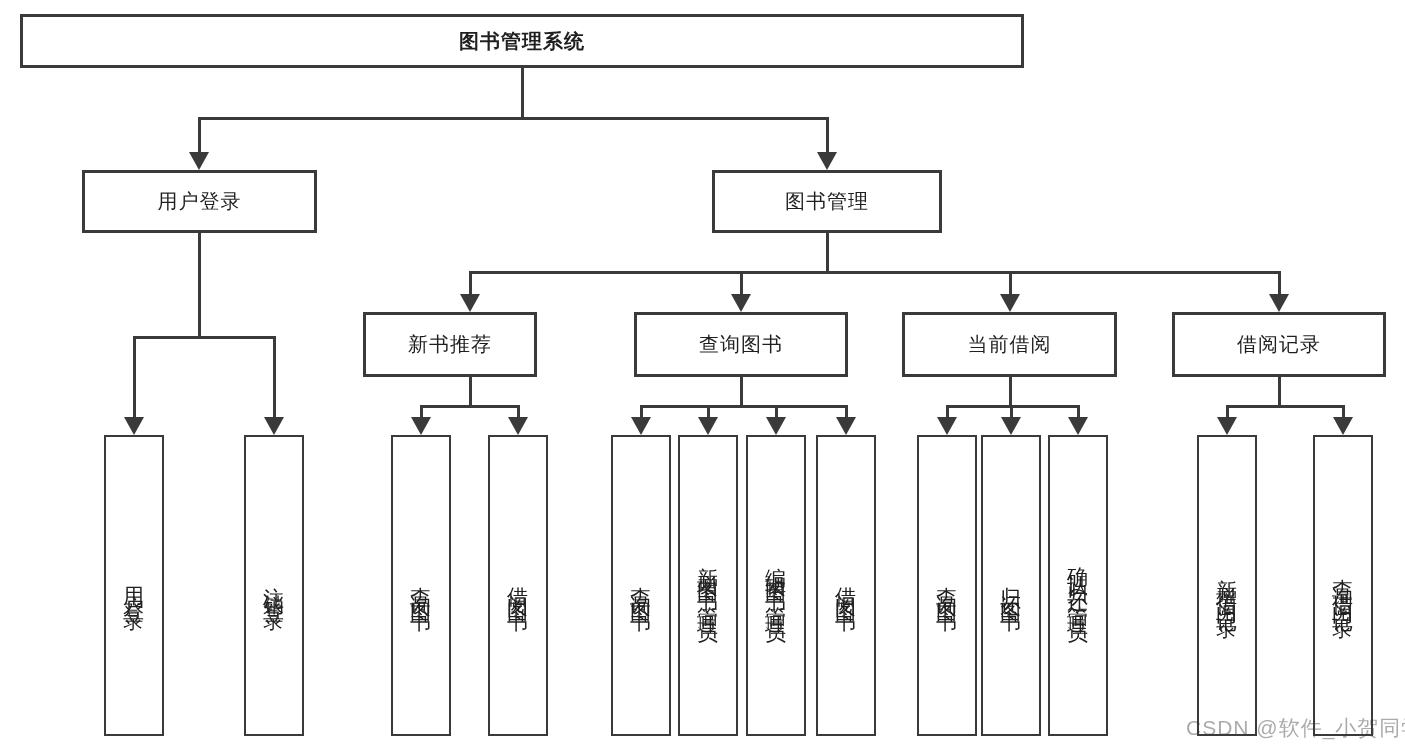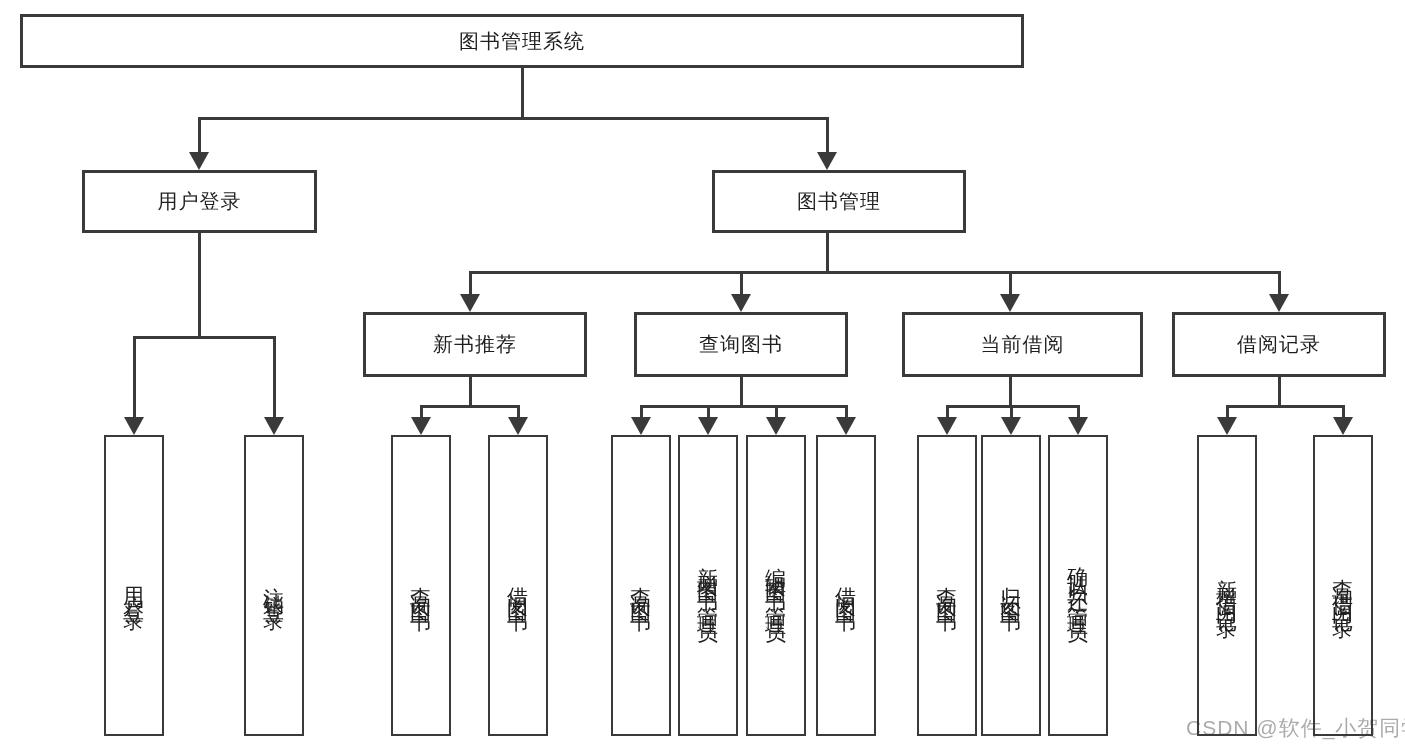--- a/index.html
+++ b/index.html
@@ -53,38 +53,38 @@
     z-index: 5;
     mix-blend-mode: darken;
     white-space: nowrap;
   }
 </style>
 </head>
 <body>
 
 <div id="stage">
 
-  <div class="box" style="left:20px; top:14px; width:1004px; height:54px;">
+  <div class="box" style="left:20px; top:14px; width:1004px; height:54px;font-weight:bold;">
     <span>图书管理系统</span>
   </div>
 
   <div class="box" style="left:82px; top:170px; width:235px; height:63px;">
     <span>用户登录</span>
   </div>
-  <div class="box" style="left:712px; top:170px; width:254px; height:63px;">
+  <div class="box" style="left:712px; top:170px; width:230px; height:63px;">
     <span>图书管理</span>
   </div>
 
-  <div class="box" style="left:363px; top:312px; width:224px; height:65px;">
+  <div class="box" style="left:363px; top:312px; width:174px; height:65px;">
     <span>新书推荐</span>
   </div>
   <div class="box" style="left:634px; top:312px; width:214px; height:65px;">
     <span>查询图书</span>
   </div>
-  <div class="box" style="left:902px; top:312px; width:241px; height:65px;">
+  <div class="box" style="left:902px; top:312px; width:215px; height:65px;">
     <span>当前借阅</span>
   </div>
   <div class="box" style="left:1172px; top:312px; width:214px; height:65px;">
     <span>借阅记录</span>
   </div>
 
   <div class="box leaf" style="left:104px; top:435px; width:60px; height:301px;">
     <span class="vtext">用户登录</span>
   </div>
   <div class="box leaf" style="left:244px; top:435px; width:60px; height:301px;">

